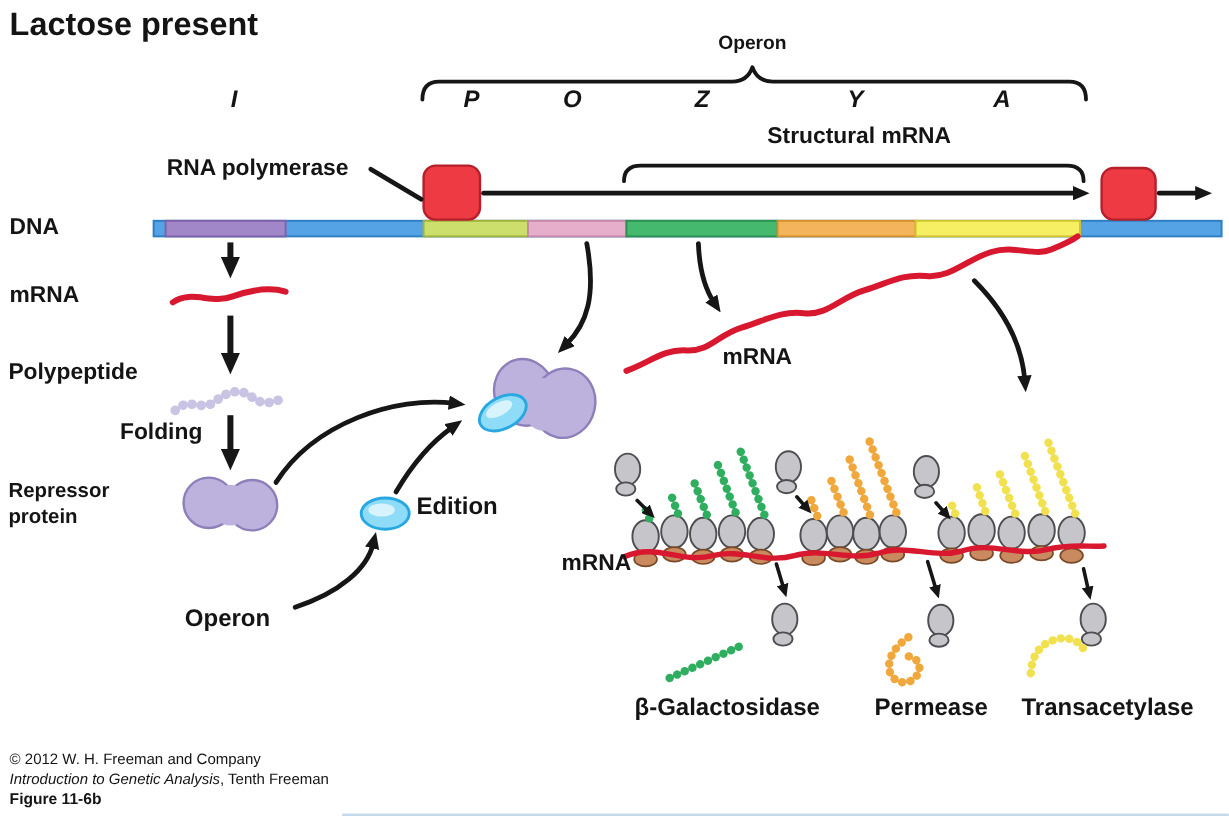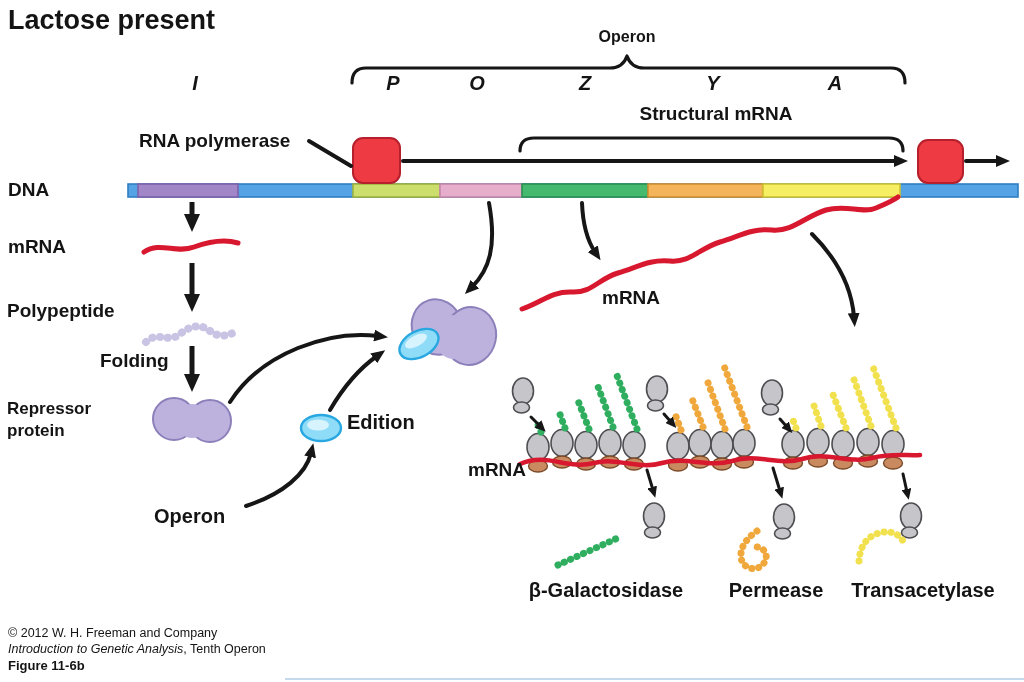--- a/index.html
+++ b/index.html
@@ -194,16 +194,16 @@
 <div class="lbl" style="left:347px;top:411px;font-size:20px;">Edition</div>
 <div class="lbl" style="left:154px;top:505px;font-size:20px;">Operon</div>
 <div class="lbl" style="left:602px;top:287px;font-size:19px;">mRNA</div>
 <div class="lbl" style="left:468px;top:459px;font-size:19px;">mRNA</div>
 
 <div class="lbl ctr" style="left:582px;top:579px;font-size:20px;margin-left:24px;">β-Galactosidase</div>
 <div class="lbl ctr" style="left:776px;top:579px;font-size:20px;">Permease</div>
 <div class="lbl ctr" style="left:923px;top:579px;font-size:20px;">Transacetylase</div>
 
 <div class="lbl" style="left:8px;top:626px;font-size:13px;margin-top:32px;">Figure 11-6b</div>
-<div class="lbl cap" style="left:8px;top:642px;font-size:12.5px;"><span class="it">Introduction to Genetic Analysis</span><span>, Tenth Operon</span></div>
+<div class="lbl cap" style="left:8px;top:642px;font-size:12.5px;"><span class="it">Introduction to Genetic Analysis</span><span>, Tenth Freeman</span></div>
 <div class="lbl cap" style="left:8px;top:626px;font-size:12.5px;">© 2012 W. H. Freeman and Company</div>
 
 <div id="bottom-line"></div>
 
 </body></html>

